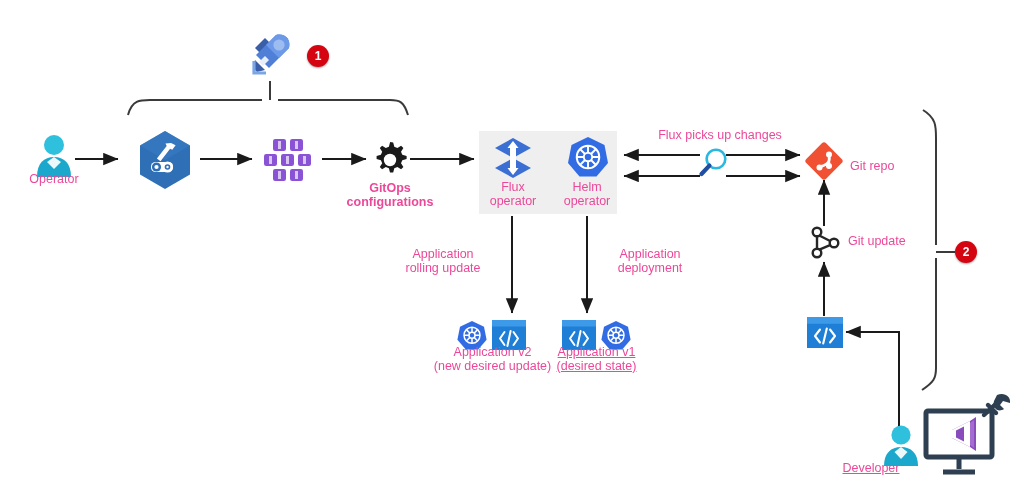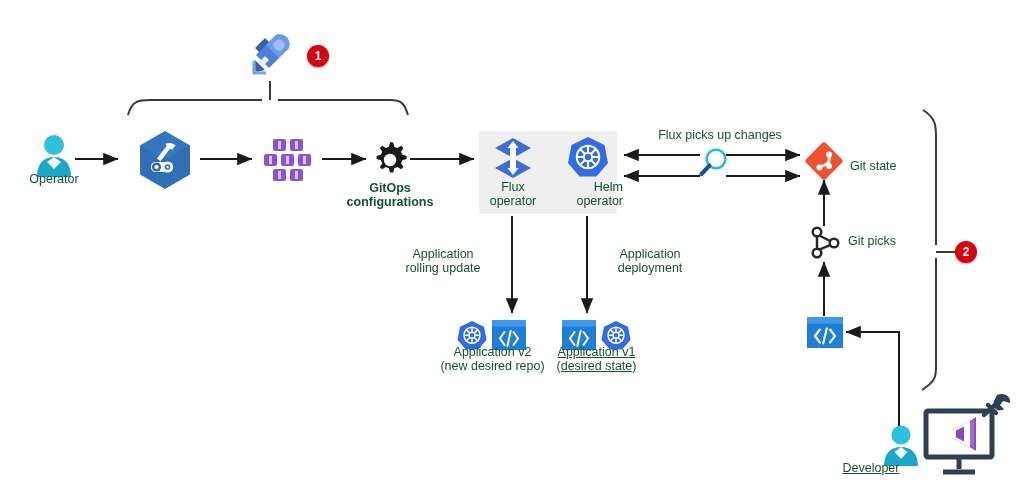--- a/index.html
+++ b/index.html
@@ -1,19 +1,19 @@
 <!DOCTYPE html>
 <html><head>
 <meta charset="utf-8">
 <style>
   html,body{margin:0;padding:0;background:#ffffff;}
   body{width:1033px;height:491px;font-family:"Liberation Sans",sans-serif;color:#262626;}
   #canvas{position:relative;width:1033px;height:491px;overflow:hidden;background:#fff;}
   .node{position:absolute;}
-  .lbl{position:absolute;text-align:center;font-size:12.5px;line-height:14px;color:#14532d;white-space:pre;}
+  .lbl{position:absolute;text-align:center;font-size:12.5px;line-height:14px;color:#ec4899;white-space:pre;}
   .lbl.left{text-align:left;}
   svg{display:block;overflow:visible;}
   #wires{position:absolute;left:0;top:0;width:1033px;height:491px;pointer-events:none;}
   .badge{position:absolute;width:22px;height:22px;border-radius:50%;background:#d40511;
          color:#fff;font-size:12px;font-weight:bold;display:flex;align-items:center;
          justify-content:center;box-shadow:0 1px 2px rgba(0,0,0,.35);}
   #opbox{position:absolute;left:479px;top:131px;width:138px;height:83px;background:#efefef;}
 </style>
 </head>
 <body>
@@ -170,21 +170,21 @@
     <svg width="42" height="42" viewBox="0 0 42 42">
       <path d="M21 1 L37.5 9 L41 27 L29.5 40.5 L12.5 40.5 L1 27 L4.5 9 Z" fill="#326ce5"></path>
       <g stroke="#ffffff" stroke-width="1.9" fill="none">
         <circle cx="21" cy="21" r="11.3"></circle>
         <circle cx="21" cy="21" r="4.2"></circle>
         <path d="M21 9.7 L21 16.8 M21 25.2 L21 32.3 M9.7 21 L16.8 21 M25.2 21 L32.3 21"></path>
         <path d="M13 13 L18 18 M24 24 L29 29 M29 13 L24 18 M18 24 L13 29"></path>
       </g>
     </svg>
   </div>
-  <div class="lbl" style="left:551px;top:180px;width:72px;text-align:right;">Helm
+  <div class="lbl" style="left:551px;top:180px;width:72px;">Helm
 operator</div>
 
   <div class="lbl" style="left:383px;top:247px;width:120px;">Application
 rolling update</div>
 
   <div class="lbl" style="left:592px;top:247px;width:116px;">Application
 deployment</div>
 
   <div class="node" style="left:458px;top:320px;">
     <svg width="68" height="30" viewBox="0 0 68 30">
@@ -202,21 +202,21 @@
         <rect width="34" height="6.5" fill="#3d9ae8"></rect>
         <g stroke="#ffffff" stroke-width="2" fill="none" stroke-linecap="round" stroke-linejoin="round">
           <path d="M12.5 12 L8 18.5 L12.5 25"></path>
           <path d="M21.5 12 L26 18.5 L21.5 25"></path>
           <path d="M18.6 11 L15.4 26"></path>
         </g>
       </g>
     </svg>
   </div>
   <div class="lbl" style="left:420px;top:345px;width:145px;">Application v2
-(new desired repo)</div>
+(new desired update)</div>
 
   <div class="node" style="left:562px;top:320px;">
     <svg width="68" height="30" viewBox="0 0 68 30">
       <g transform="translate(0,0)">
         <rect width="34" height="30" fill="#1f7fd6"></rect>
         <rect width="34" height="6.5" fill="#3d9ae8"></rect>
         <g stroke="#ffffff" stroke-width="2" fill="none" stroke-linecap="round" stroke-linejoin="round">
           <path d="M12.5 12 L8 18.5 L12.5 25"></path>
           <path d="M21.5 12 L26 18.5 L21.5 25"></path>
           <path d="M18.6 11 L15.4 26"></path>
@@ -249,35 +249,35 @@
       <rect x="8" y="8" width="28" height="28" rx="3" transform="rotate(45 22 22)" fill="#f05133"></rect>
       <g fill="#ffffff">
         <circle cx="27" cy="15.5" r="3"></circle>
         <circle cx="27" cy="27" r="3"></circle>
         <circle cx="17.5" cy="28.5" r="3"></circle>
         <rect x="25.8" y="15" width="2.4" height="13"></rect>
         <path d="M26.4 18.2 C26.4 24 21.5 25.2 18.4 26.2 l1 2.6 C23.6 27.4 28.8 25.4 28.8 18.2 z"></path>
       </g>
     </svg>
   </div>
-  <div class="lbl left" style="left:850px;top:159px;width:90px;">Git state</div>
+  <div class="lbl left" style="left:850px;top:159px;width:90px;">Git repo</div>
 
   <div class="node" style="left:806px;top:224px;">
     <svg width="38" height="38" viewBox="0 0 38 38">
       <g fill="none" stroke="#262626" stroke-width="2.4">
         <circle cx="11" cy="8" r="4.3"></circle>
         <circle cx="11" cy="29" r="4.3"></circle>
         <circle cx="28" cy="19" r="4.3"></circle>
         <path d="M11 12.3 L11 24.7"></path>
         <path d="M12.8 11.2 L24.6 17.2"></path>
         <path d="M12.8 25.8 L24.6 20.8"></path>
       </g>
     </svg>
   </div>
-  <div class="lbl left" style="left:848px;top:234px;width:90px;">Git picks</div>
+  <div class="lbl left" style="left:848px;top:234px;width:90px;">Git update</div>
 
   <div class="node" style="left:807px;top:317px;">
     <svg width="36" height="31" viewBox="0 0 36 31">
       <rect width="36" height="31" fill="#1f7fd6"></rect>
       <rect width="36" height="6.8" fill="#3d9ae8"></rect>
       <g stroke="#ffffff" stroke-width="2.1" fill="none" stroke-linecap="round" stroke-linejoin="round">
         <path d="M13 12.5 L8 19 L13 25.5"></path>
         <path d="M23 12.5 L28 19 L23 25.5"></path>
         <path d="M19.8 11.5 L16.2 26.5"></path>
       </g>

